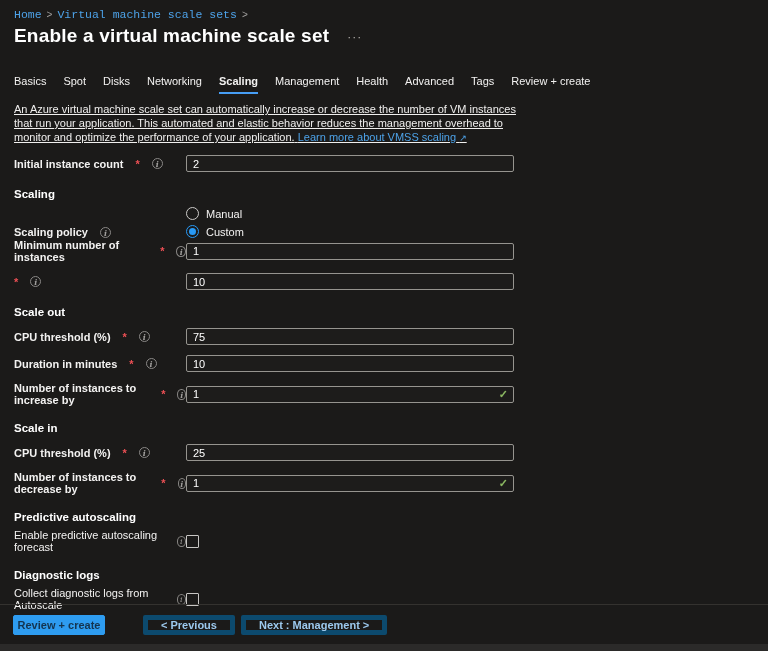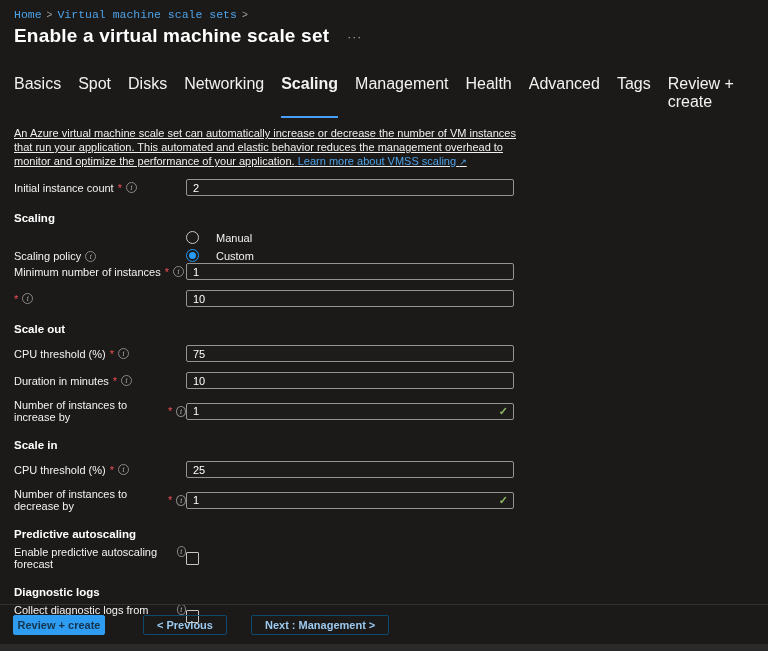--- a/index.html
+++ b/index.html
@@ -18,83 +18,83 @@
   .breadcrumb { font-size:11.5px; display:flex; align-items:center; gap:5px; }
   .crumb { color:#4da2e8; cursor:pointer;font-family:Liberation Mono, monospace; }
   .crumb-sep { color:#a19f9d; font-size:10px; }
 
   
   .title-row { display:flex; align-items:flex-end; margin-top:4px; }
   .page-title { font-size:19px; font-weight:bold; color:#ffffff; letter-spacing:0.2px; }
   .more-btn { color:#b3b0ad; margin-left:18px; margin-bottom:3px; letter-spacing:1px; font-size:12px; cursor:pointer; }
 
   
-  .tabs { display:flex; gap:17px; margin-top:28px; font-size:16px; }
+  .tabs { display:flex; gap:17px; margin-top:28px; font-size:11px; }
   .tab { padding-bottom:5px; border-bottom:2px solid transparent; color:#f3f2f1; cursor:pointer; }
   .tab.selected { font-weight:bold; border-bottom:2px solid #479ef5; }
 
   
   .intro { margin-top:8px; max-width:514px; line-height:14px; color:#f0efee;text-decoration:underline; }
   .intro a { color:#4da2e8; text-decoration:none; cursor:pointer; }
   .ext-icon { color:#4da2e8; font-size:9px; }
 
   
   .row { display:flex; align-items:center; margin-top:10px; }
   .row.first { margin-top:10px; }
-  .row-label { width:172px; flex:none; display:flex; align-items:center; gap:4px; color:#f3f2f1; }
+  .row-label { width:172px; flex:none; display:flex; align-items:center; gap:12px; color:#f3f2f1;font-weight:bold; }
   .req { color:#ee5055; }
   .info-icon {
     width:11px; height:11px; border:1px solid #8a8886; border-radius:50%;
     color:#a19f9d; font-size:8px; line-height:10px; text-align:center;
     display:inline-block; font-family:"DejaVu Serif", serif; font-style:italic; cursor:pointer;
   }
   .row-control { width:328px; position:relative; }
   .tinput {
     width:100%; height:17px; background:#1d1c1b; border:1px solid #96948f;
     border-radius:2px; color:#ffffff; font-size:11px; padding:0 6px;
     font-family:"Liberation Sans", sans-serif;
   }
   .valid-check {
     position:absolute; right:6px; top:2px; color:#8ab661; font-size:11px; font-weight:bold;
   }
 
   .section-title { margin-top:16px; font-size:11.5px; font-weight:bold; color:#ffffff; }
 
   
   .radio-group { display:flex; flex-direction:column; gap:5px; }
-  .radio-option { display:flex; align-items:center; gap:17px; cursor:pointer; }
+  .radio-option { display:flex; align-items:center; gap:7px; cursor:pointer; }
   .radio {
     width:13px; height:13px; border-radius:50%; border:1px solid #cccac8;
     display:flex; align-items:center; justify-content:center; flex:none; background:transparent;
   }
   .radio.selected { border:1px solid #2899f5; }
   .radio.selected .dot { width:7px; height:7px; border-radius:50%; background:#2899f5; }
 
   
   .cb-row { display:flex; align-items:center; margin-top:6px; }
-  .cb-label { width:172px; flex:none; display:flex; align-items:flex-start; gap:12px; }
+  .cb-label { width:172px; flex:none; display:flex; align-items:center; gap:12px; }
   .checkbox {
     width:13px; height:13px; border:1px solid #c8c6c4; border-radius:1px;
     background:transparent; cursor:pointer; flex:none;
   }
 
   
   .footer { position:absolute; left:0; right:0; bottom:0; }
   .footer-top { border-top:1px solid #34322f; }
   .footer-buttons { display:flex; align-items:center; padding:10px 13px 9px 13px; }
   .btn { font-size:11px; height:20px; border-radius:2px; cursor:pointer;
          font-family:"Liberation Sans", sans-serif; display:flex; align-items:center; justify-content:center; }
   .btn-primary {
     background:#2e9cf0; color:#14344f; border:1px solid #2e9cf0; width:92px; font-weight:bold;
   }
   .btn-outline {
-    background:transparent; color:#9cc9ee; border:1px solid #0c4a6e; padding:0 13px; font-weight:bold;
+    background:transparent; color:#9cc9ee; border:5px solid #0c4a6e; padding:0 13px; font-weight:bold;
   }
   .btn-prev { margin-left:38px; }
-  .btn-next { margin-left:24px; }
+  .btn-next { margin-left:6px; }
   .bottom-strip { height:7px; background:#2b2a29; }
 </style>
 </head>
 <body>
 
 <div class="content">
 
   <div class="breadcrumb">
     <span class="crumb">Home</span>
     <span class="crumb-sep">&gt;</span>

